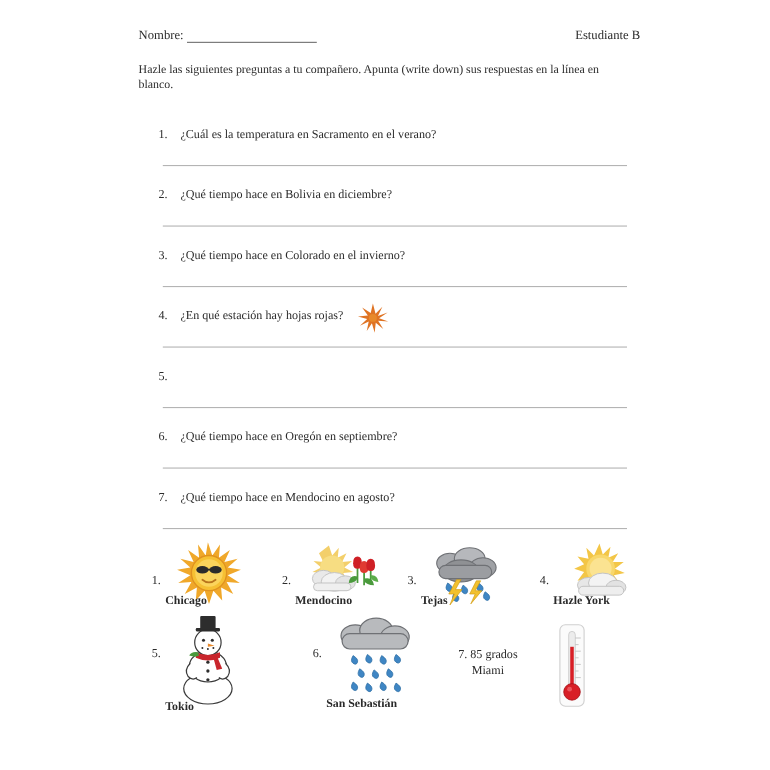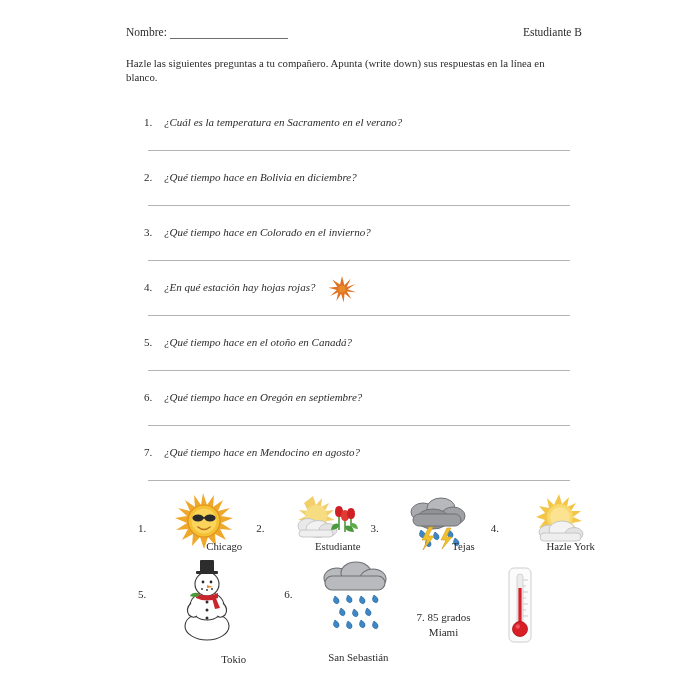--- a/index.html
+++ b/index.html
@@ -87,21 +87,20 @@
   .q-num {
     width: 38px;
     font-size: 11px;
     flex: none;
     padding-left: 18px;
     box-sizing: border-box;
   }
   .q-text {
     font-size: 11px;
     white-space: nowrap;
-    font-style: italic;
   }
   .q-inline-icon {
     display: inline-block;
     width: 30px;
     height: 30px;
     margin-left: 12px;
     vertical-align: middle;
     position: relative;
     top: 2px;
   }
@@ -135,57 +134,58 @@
   }
   .pic-num {
     font-size: 11px;
     padding-top: 30px;
     padding-right: 4px;
     flex: none;
   }
   .pic-body {
     display: flex;
     flex-direction: column;
-    align-items: flex-end;
+    align-items: flex-start;
     width: 92px;
+    font-weight: bold;
   }
   .pic-art {
     width: 78px;
     height: 58px;
     position: relative;
   }
   .pic-label {
     font-size: 10.8px;
     margin-top: -10px;
     text-align: center;
     white-space: nowrap;
     position: relative;
     z-index: 5;
   }
   .pic-label.under {
-    margin-top: 19px;
+    margin-top: 2px;
   }
 
   
   .item-1 { margin-left: 0px; }
   .item-2 { margin-left: 14px; }
   .item-3 { margin-left: 10px; }
   .item-4 { margin-left: 16px; }
   .item-5 { margin-left: 0px; }
   .item-6 { margin-left: 38px; }
   .item-7 { margin-left: 28px; }
 
   .pic-item.item-5 .pic-body { width: 96px; }
   .pic-item.item-5 .pic-art { height: 76px; }
   .pic-item.item-6 .pic-art { height: 74px; }
 
   
   .item-7 .seven-wrap {
     display: flex;
-    align-items: flex-end;
+    align-items: center;
     gap: 34px;
     padding-top: 8px;
   }
   .seven-text {
     font-size: 11px;
     text-align: center;
     line-height: 15px;
     white-space: nowrap;
   }
   .therm-box {
@@ -250,21 +250,20 @@
             <circle cx="15" cy="15" r="3.6" fill="#e8892a"></circle>
           </svg>
         </span>
       </div>
       <div class="answer-line"></div>
     </div>
 
     <div class="q-block">
       <div class="q-row">
         <span class="q-num">5.</span>
-        <span class="q-text">¿Qué tiempo hace en el otoño en Canadá?</span>
       </div>
       <div class="answer-line"></div>
     </div>
 
     <div class="q-block">
       <div class="q-row">
         <span class="q-num">6.</span>
         <span class="q-text">¿Qué tiempo hace en Oregón en septiembre?</span>
       </div>
       <div class="answer-line"></div>
@@ -325,21 +324,21 @@
                 <path d="M68 39 L68 24" stroke="#4a9a3c" stroke-width="1.6" fill="none"></path>
                 <path d="M56 32 Q49 30 48 38 Q54 38 56 34 Z" fill="#4a9a3c"></path>
                 <path d="M62 34 Q70 32 71 40 Q64 40 62 36 Z" fill="#4a9a3c"></path>
                 <path d="M68 31 Q74 30 75 37 Q70 37 68 33 Z" fill="#5bad4a"></path>
                 <path d="M52 20 q0 -6 4 -6 q4 0 4 6 q0 5 -4 5 q-4 0 -4 -5 Z" fill="#cf2026"></path>
                 <path d="M58 24 q0 -6 4 -6 q4 0 4 6 q0 5 -4 5 q-4 0 -4 -5 Z" fill="#e03a32"></path>
                 <path d="M64 22 q0 -6 4 -6 q4 0 4 6 q0 5 -4 5 q-4 0 -4 -5 Z" fill="#cf2026"></path>
               </g>
             </svg>
           </div>
-          <div class="pic-label">Estudiante</div>
+          <div class="pic-label">Mendocino</div>
         </div>
       </div>
 
       <div class="pic-item item-3">
         <span class="pic-num">3.</span>
         <div class="pic-body">
           <div class="pic-art">
             <svg viewBox="0 0 78 64" width="78" height="64" aria-hidden="true">
               <g stroke="#6f7175" stroke-width="1">
                 <ellipse cx="26" cy="20" rx="12" ry="9" fill="#a9abaf"></ellipse>

